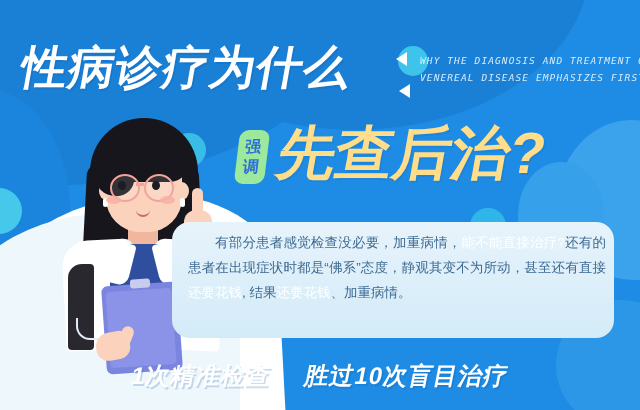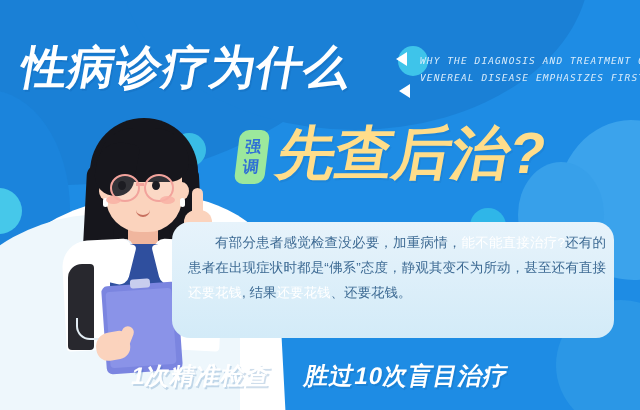--- a/index.html
+++ b/index.html
@@ -385,17 +385,17 @@
     <div class="eng-line">VENEREAL DISEASE EMPHASIZES FIRST</div>
   </div>
 
   <div class="badge">
     <span>强</span>
     <span>调</span>
   </div>
   <div class="title-yellow">先查后治?</div>
 
   <div class="panel"></div>
-  <div class="panel-text"><span>有部分患者感觉检查没必要，加重病情，</span><span class="hl">能不能直接治疗?</span><span>还有的患者在出现症状时都是“佛系”态度，静观其变不为所动，甚至还有直接</span><span class="hl">还要花钱</span><span>, 结果</span><span class="hl">还要花钱</span><span>、还要花钱。</span></div>
+  <div class="panel-text"><span>有部分患者感觉检查没必要，加重病情，</span><span class="hl">能不能直接治疗?</span><span>还有的患者在出现症状时都是“佛系”态度，静观其变不为所动，甚至还有直接</span><span class="hl">还要花钱</span><span>, 结果</span><span class="hl">还要花钱</span><span>、加重病情。</span></div>
 
   <div class="slogan"><span>1次精准检查</span><span class="gap"></span><span>胜过10次盲目治疗</span></div>
 
 </div>
 
 </body></html>

